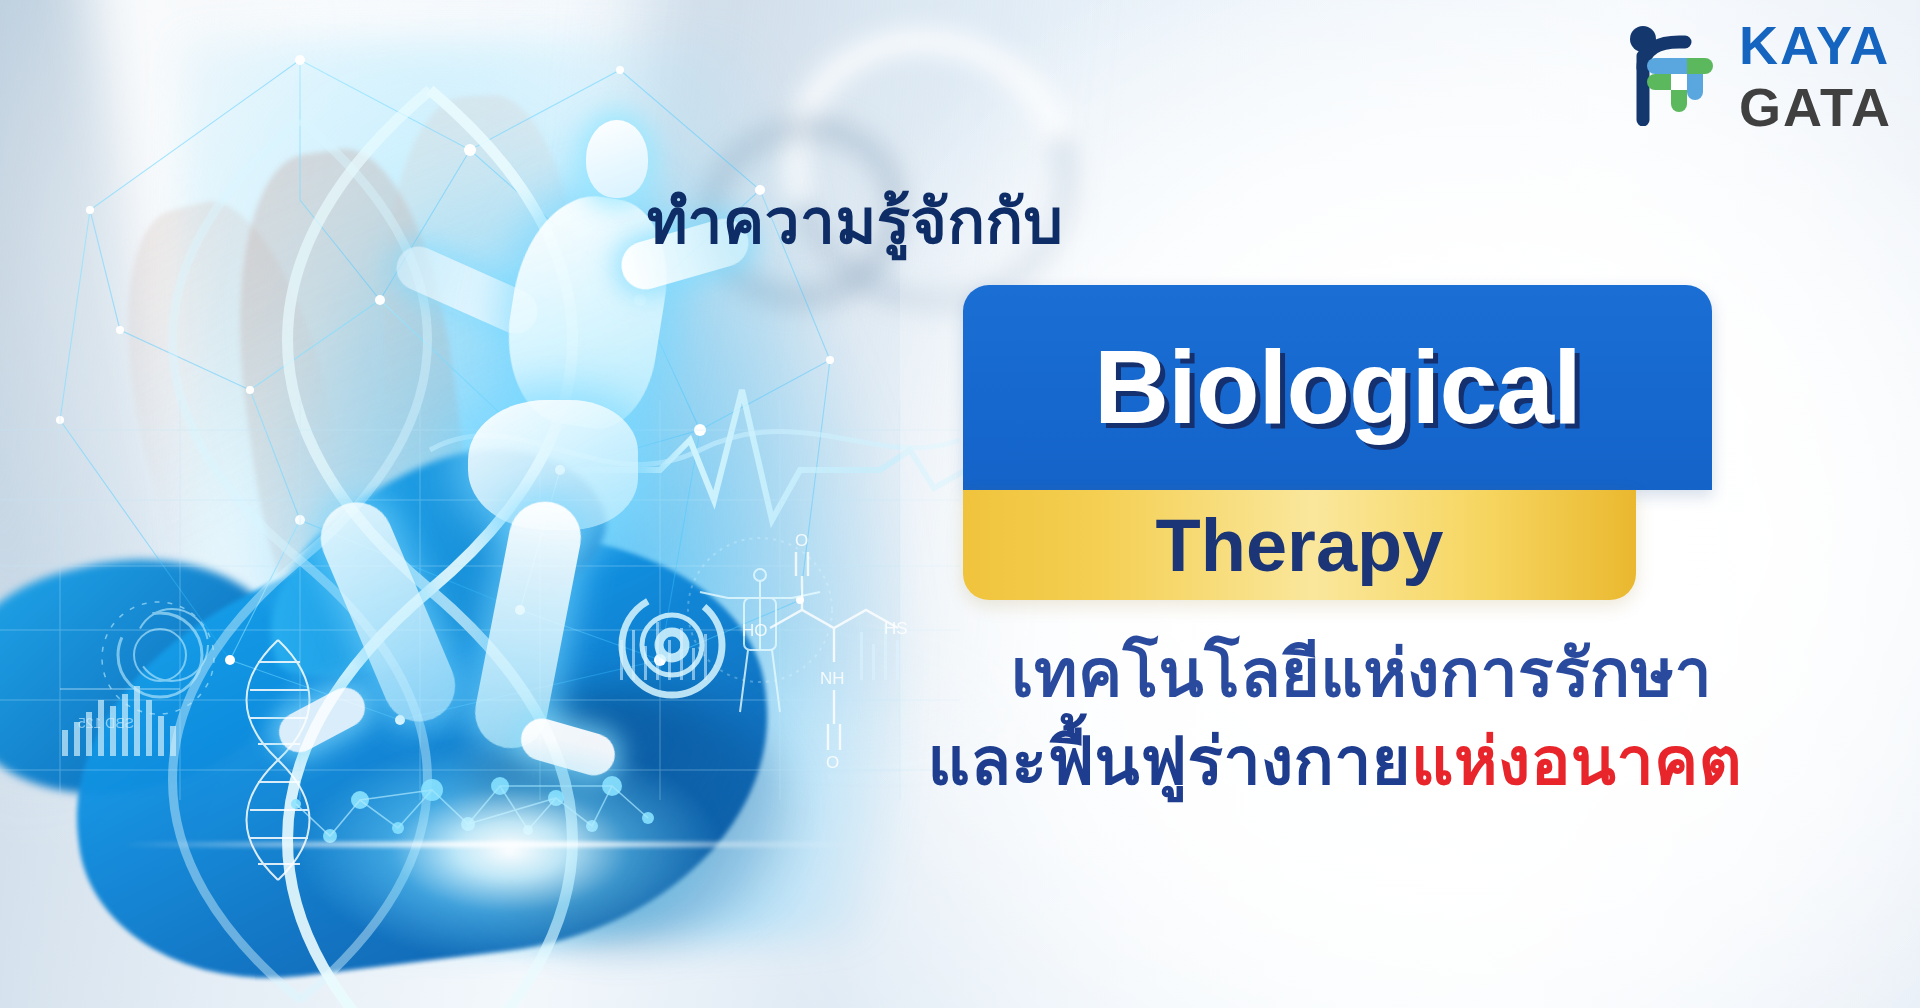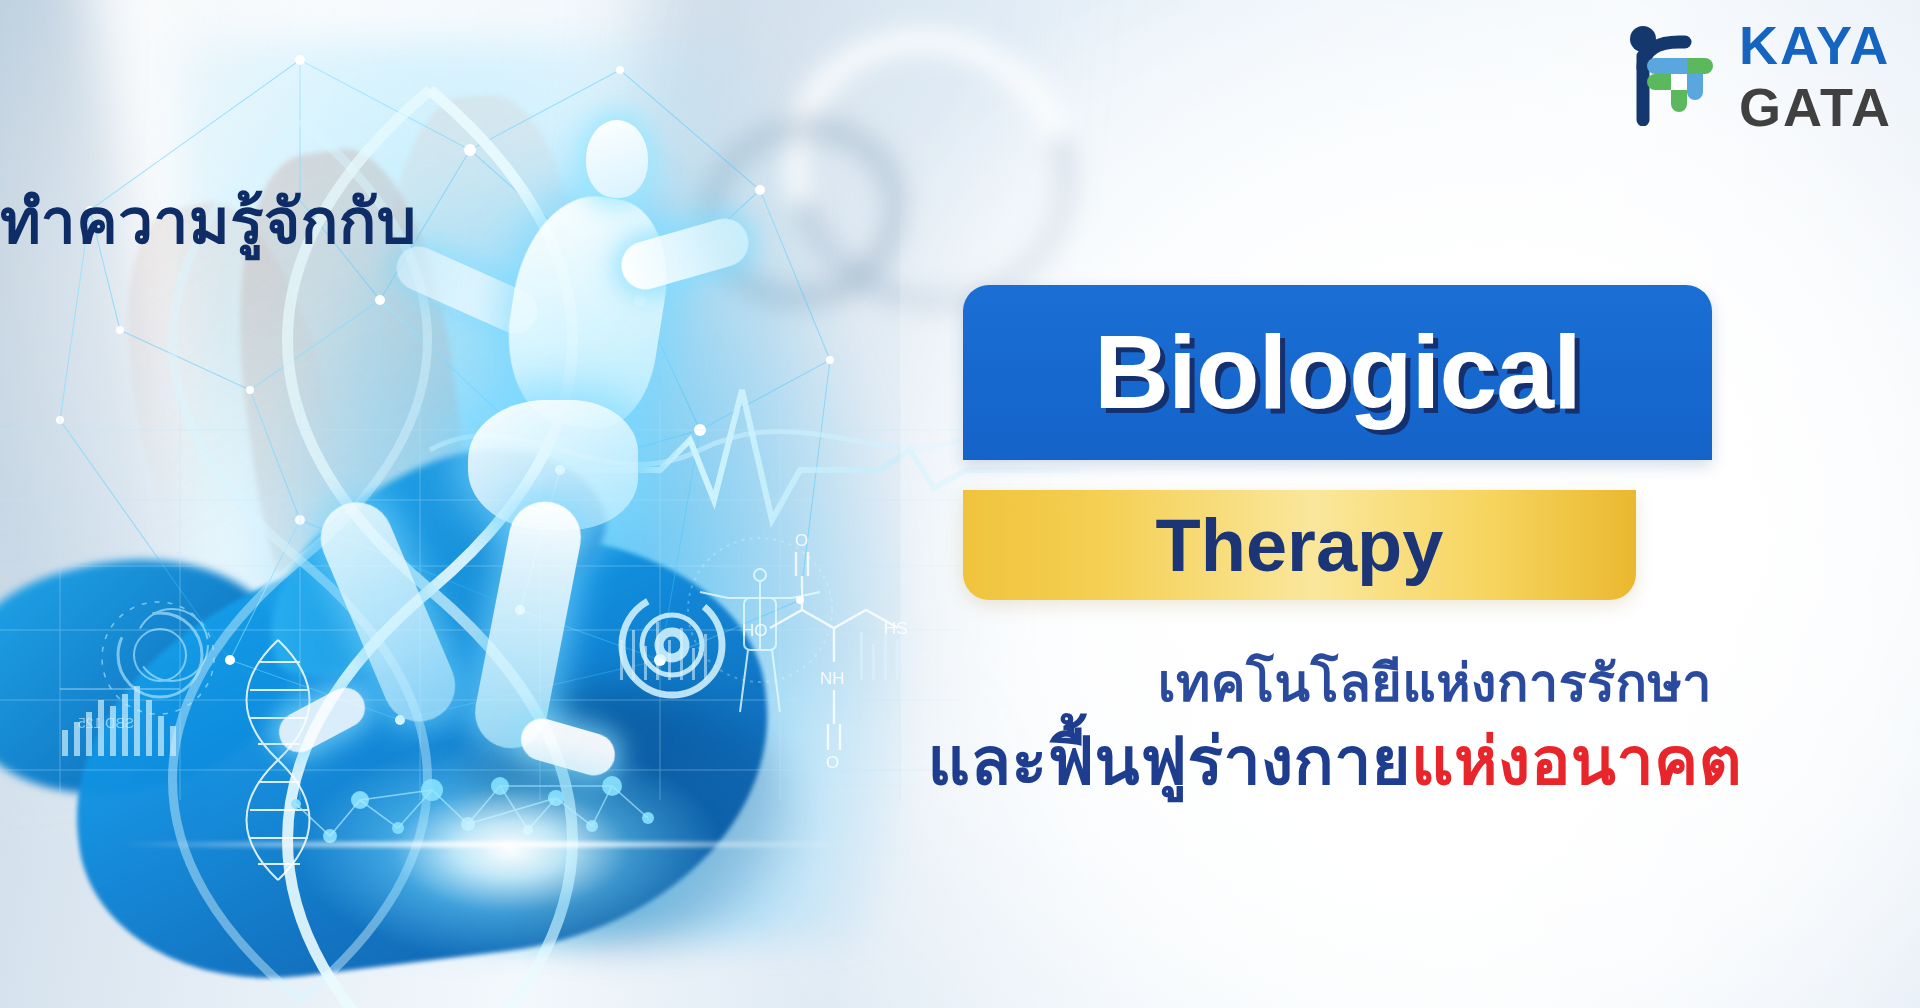--- a/index.html
+++ b/index.html
@@ -119,47 +119,47 @@
   .logo-mark{width:98px;height:104px;position:relative;}
   .logo-word{display:flex;flex-direction:column;line-height:.88;}
   .logo-kaya,.logo-gata{
     font-family:"Liberation Sans",sans-serif;font-weight:700;letter-spacing:2px;
     font-size:54px;color:#1565c0;
   }
   .logo-kaya{color:#1565c0;}
   .logo-gata{color:#404040;margin-top:14px;}
 
   .headline{
-    position:absolute;left:0;right:210px;top:172px;text-align:left;
+    position:absolute;left:0;right:210px;top:172px;text-align:center;
     font-size:62px;font-weight:700;color:#0e2c66;letter-spacing:.5px;
   }
 
   .badge-blue{
-    position:absolute;left:963px;top:285px;width:749px;height:175px;
+    position:absolute;left:963px;top:285px;width:749px;height:205px;
     background:linear-gradient(180deg,#1b6fd4 0%,#1668cf 55%,#1463c9 100%);
     border-radius:26px 26px 0 0;
     box-shadow:0 6px 16px rgba(20,70,140,.18);
     display:flex;align-items:center;justify-content:center;
   }
   .badge-blue-txt{
     font-size:104px;font-weight:700;color:#ffffff;letter-spacing:-1px;
     text-shadow:5px 5px 0 #15306e;
   }
   .badge-gold{
     position:absolute;left:963px;top:490px;width:673px;height:110px;
     background:linear-gradient(90deg,#f0c33c 0%,#f4cf52 20%,#fae79c 52%,#f6d55f 78%,#eab82f 100%);
     border-radius:0 0 26px 26px;
     box-shadow:0 6px 18px rgba(140,110,20,.16);
     display:flex;align-items:center;justify-content:center;
   }
   .badge-gold-txt{font-size:74px;font-weight:700;color:#1b3577;letter-spacing:0px;}
 
   .sub1{
-    position:absolute;left:0;right:208px;top:641px;text-align:right;
-    font-size:52px;font-weight:700;color:#2a4a9e;letter-spacing:.5px;
+    position:absolute;left:0;right:208px;top:620px;text-align:right;
+    font-size:66px;font-weight:700;color:#2a4a9e;letter-spacing:.5px;
   }
   .sub2{
     position:absolute;left:0;right:178px;top:708px;text-align:right;
     font-size:66px;font-weight:700;color:#1f3d8f;letter-spacing:.5px;
   }
   .accent-red{color:#e8252b;}
 </style>
 </head>
 <body>
 

